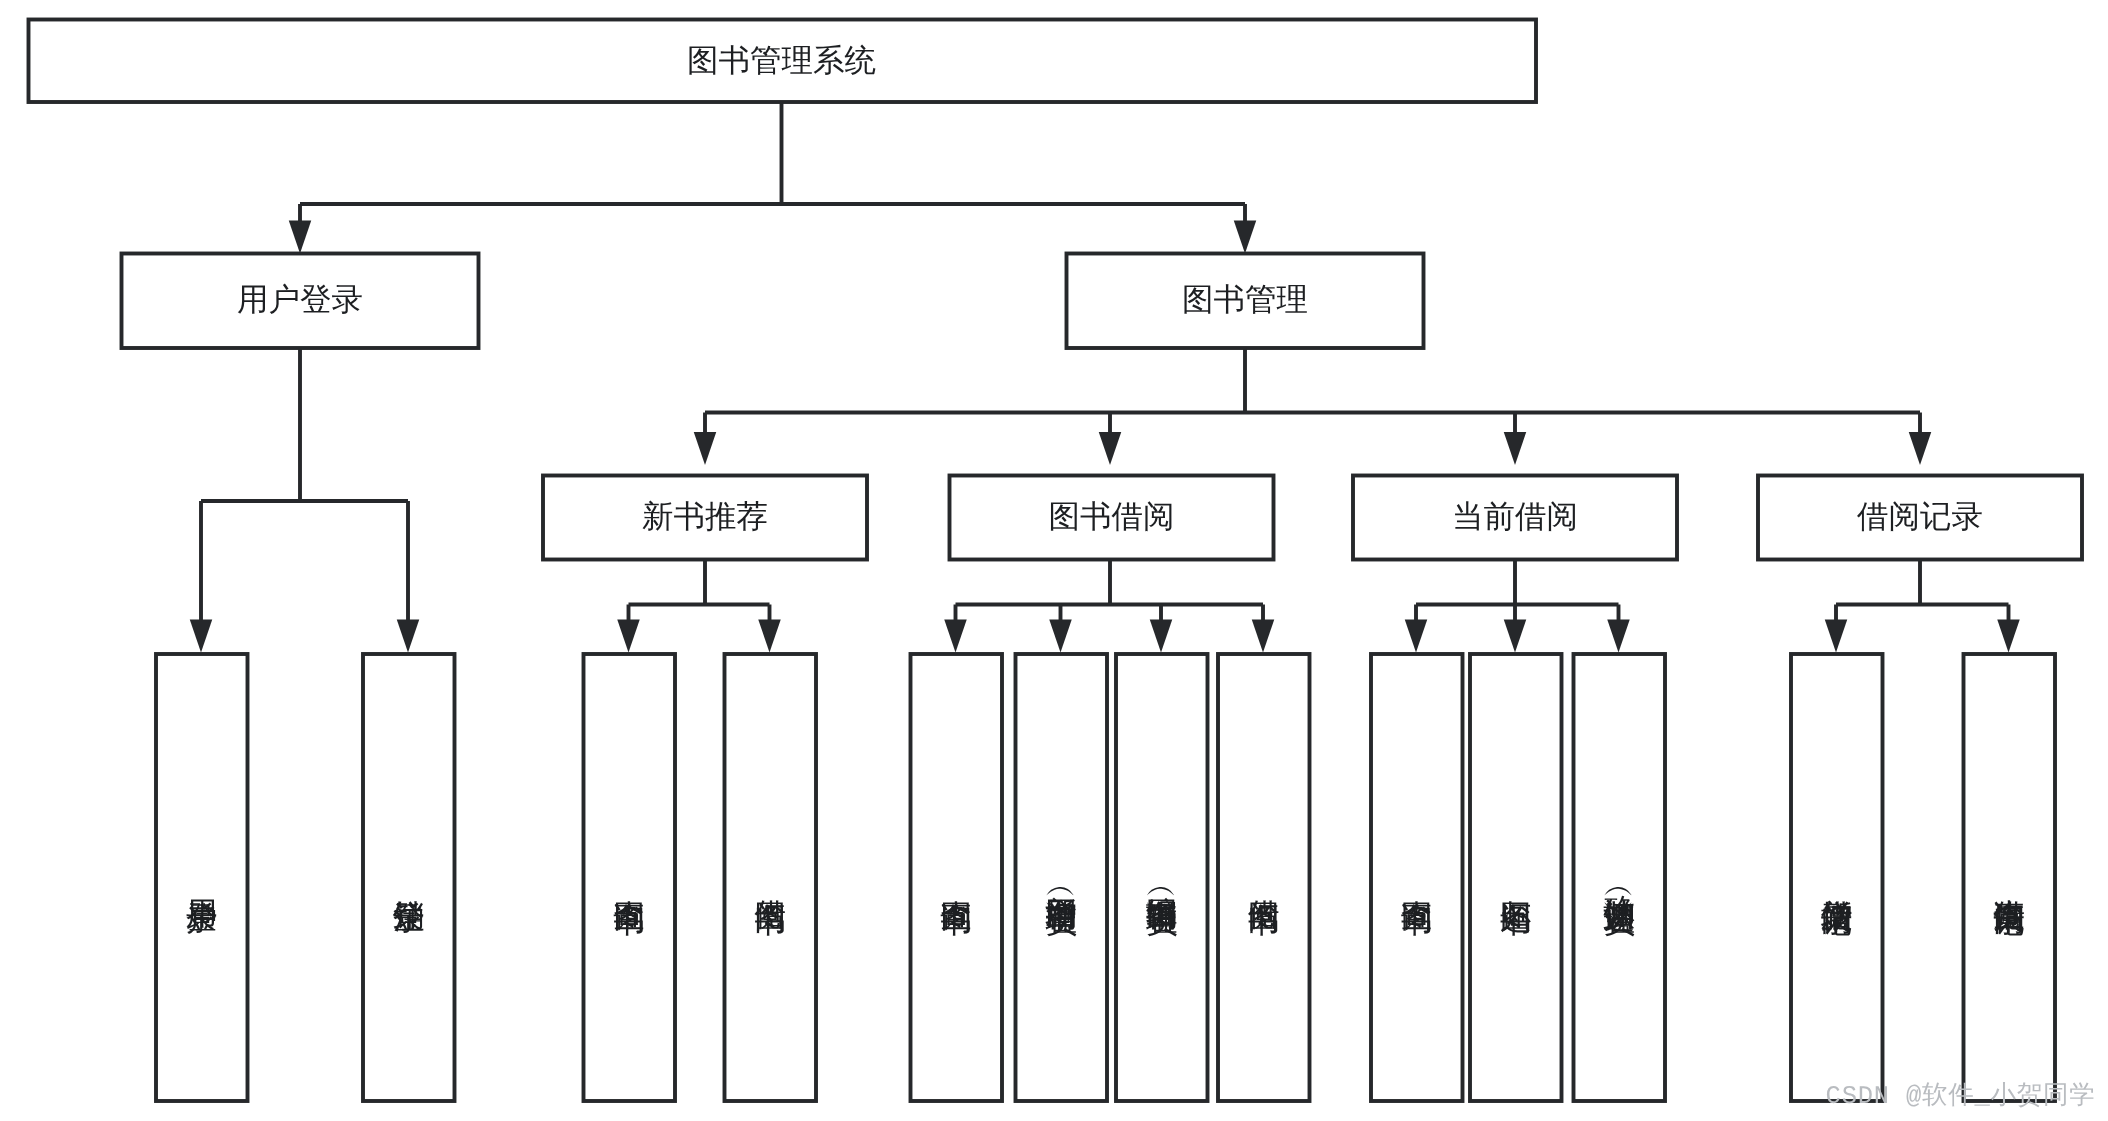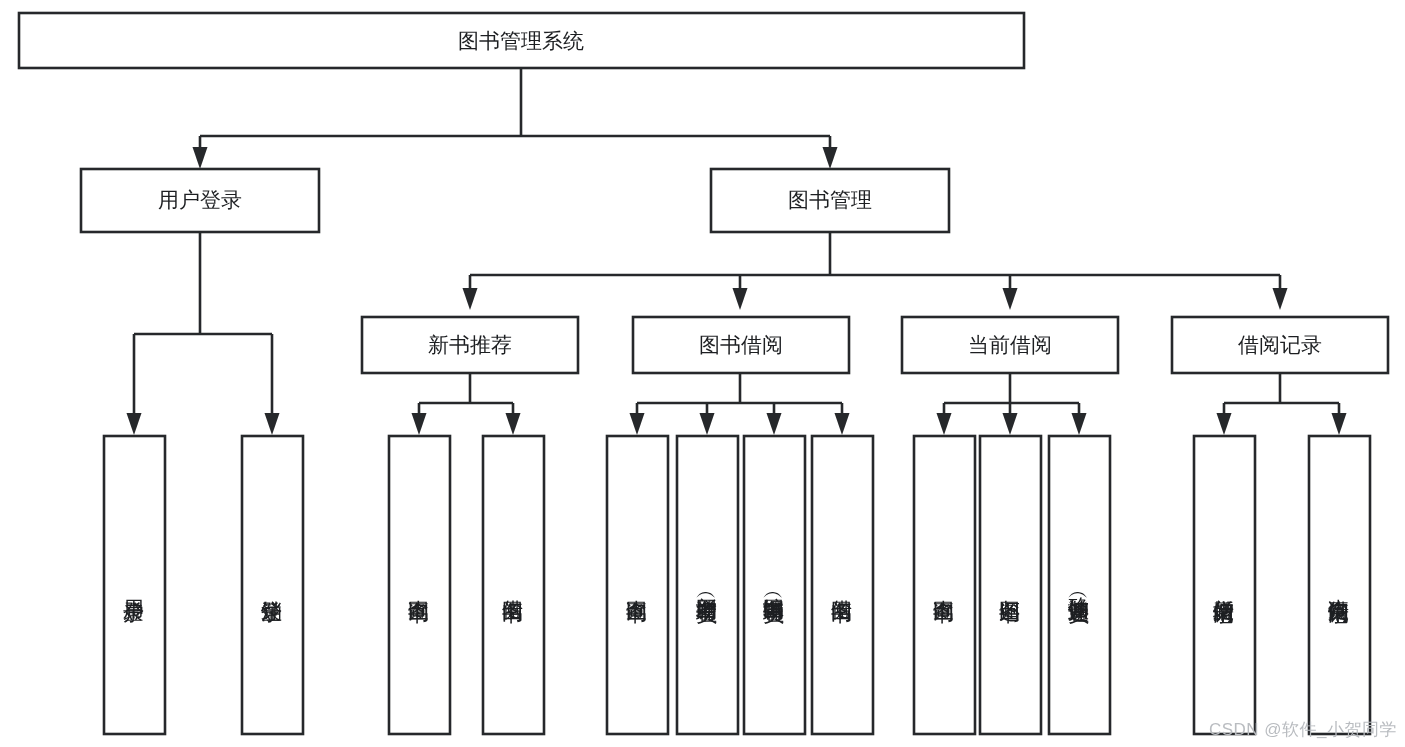--- a/index.html
+++ b/index.html
@@ -54,21 +54,21 @@
     fill: #1d1f22;
     writing-mode: vertical-rl;
     text-orientation: upright;
     text-anchor: middle;
     letter-spacing: 1px;
   }
   .watermark {
     position: absolute;
     right: 8px;
     bottom: 6px;
-    font-family: Liberation Sans, sans-serif;
+    font-family: Liberation Mono, monospace;
     font-size: 17px;
     color: #b9bcc0;
     white-space: nowrap;
     letter-spacing: 0.5px;
     user-select: none;
   }
 </style>
 </head>
 <body>
 

